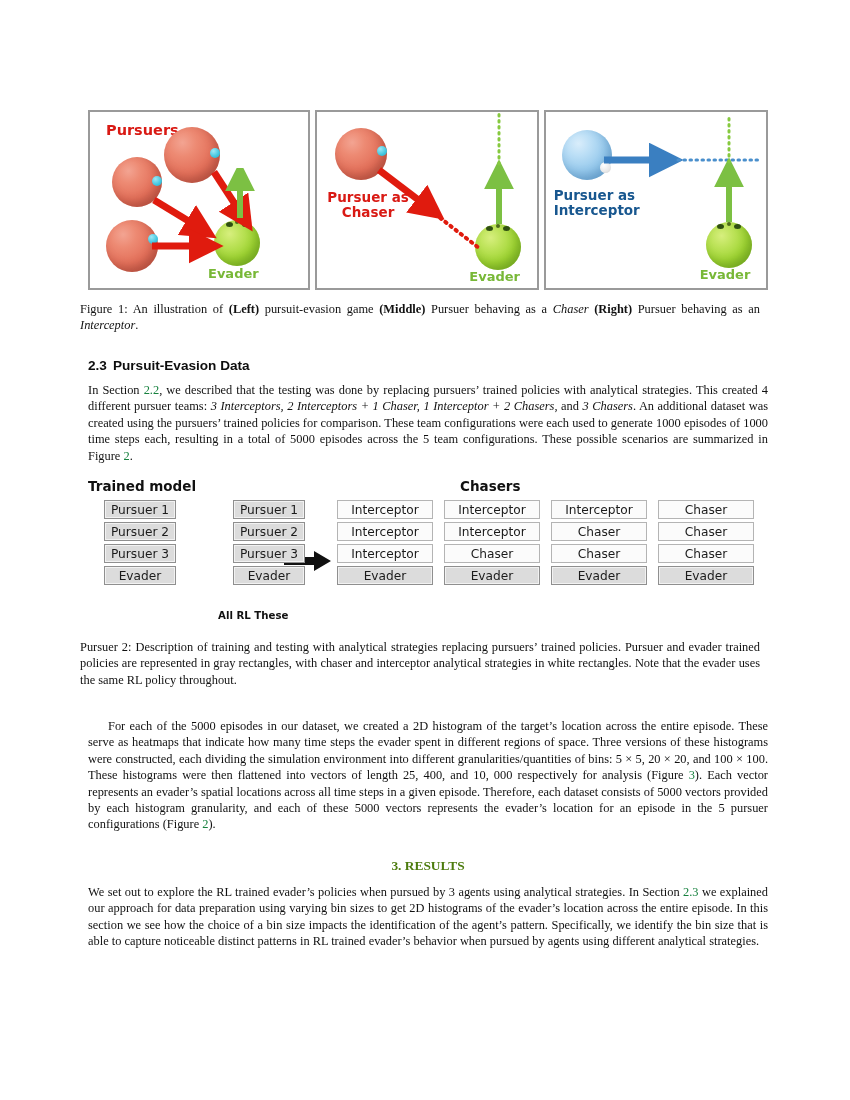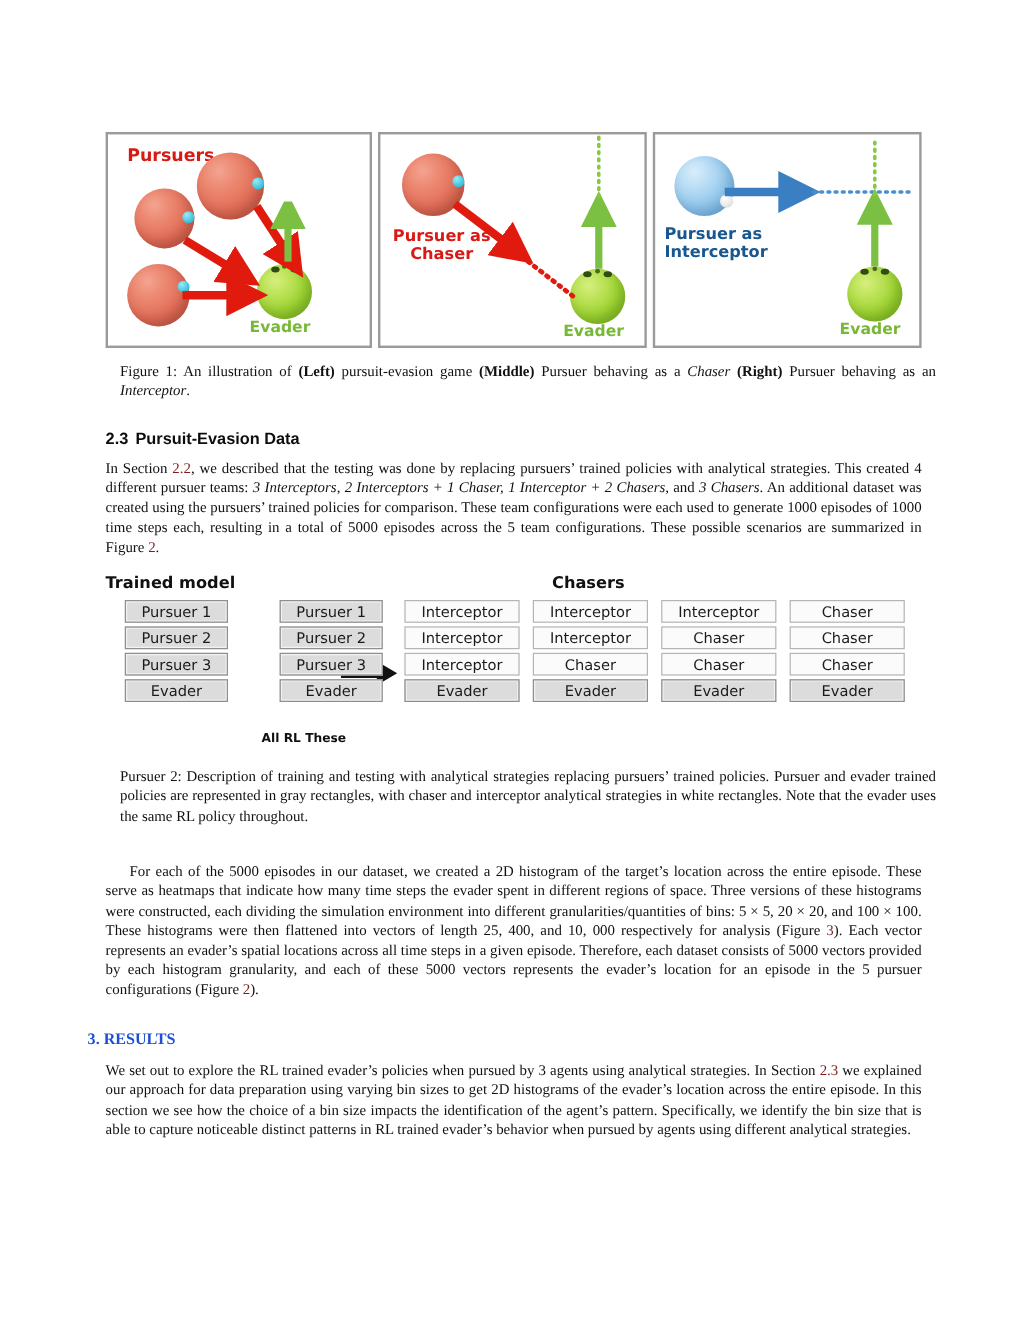--- a/index.html
+++ b/index.html
@@ -93,45 +93,46 @@
 
   
   .cap, .para {
     position: absolute;
     font-family: "Liberation Serif", serif;
     font-size: 12.4px;
     line-height: 16.4px;
     text-align: justify;
     color: #111111;
   }
-  .cap { width: 680px; left: 100px; }
+  .cap { width: 680px; left: 80px; }
   .para { width: 680px; left: 88px; }
   .para.indent { text-indent: 20px; }
 
   .h2 {
     position: absolute;
     left: 88px;
     font-family: Liberation Sans, sans-serif;
     font-weight: bold;
     font-size: 13.6px;
     color: #0d0d0d;
   }
   .h2 .num { margin-right: 6px; }
 
   .h1c {
     position: absolute;
-    left: 73px;
+    left: 88px;
     width: 680px;
+    text-align: center;
     font-family: "Liberation Serif", serif;
     font-weight: bold;
     font-size: 13.4px;
-    color: #1d4ed8;
-  }
-
-  .ref { color: #7f1d1d; }
+    color: #4d7c0f;
+  }
+
+  .ref { color: #15803d; }
   .it { font-style: italic; }
   .bd { font-weight: bold; }
 
   
   .fig2 {
     position: absolute;
     left: 88px;
     top: 478px;
     width: 680px;
     height: 140px;
@@ -140,21 +141,21 @@
     position: absolute;
     font-family: "DejaVu Sans", sans-serif;
     font-weight: bold;
     font-size: 13.5px;
     color: #111111;
     white-space: pre;
   }
   .col {
     position: absolute;
     top: 22px;
-    width: 86px;
+    width: 72px;
     display: flex;
     flex-direction: column;
     gap: 3px;
   }
   .col.wide { width: 96px; }
   .cell {
     height: 19px;
     line-height: 19px;
     text-align: center;
     font-family: "DejaVu Sans", sans-serif;

